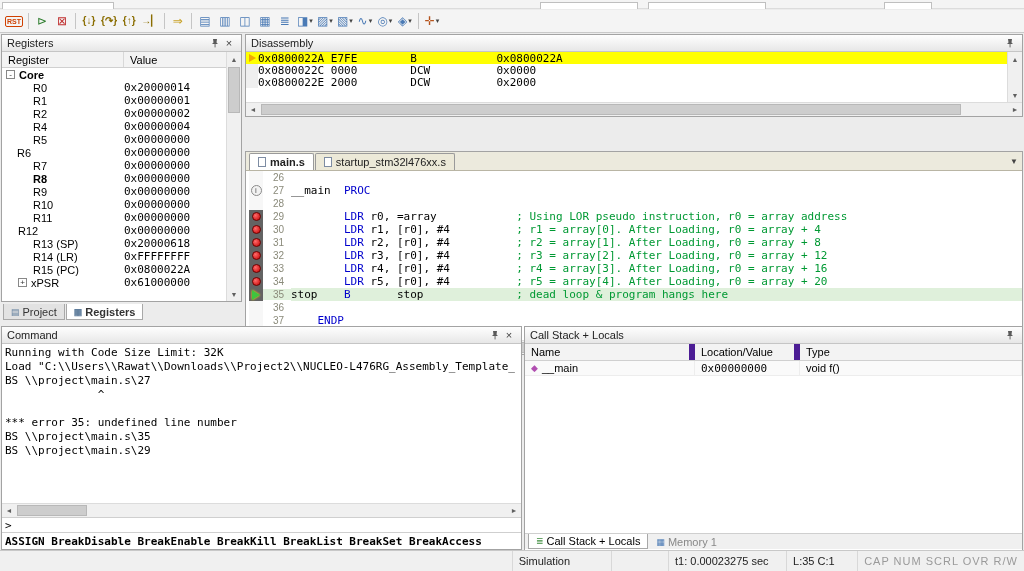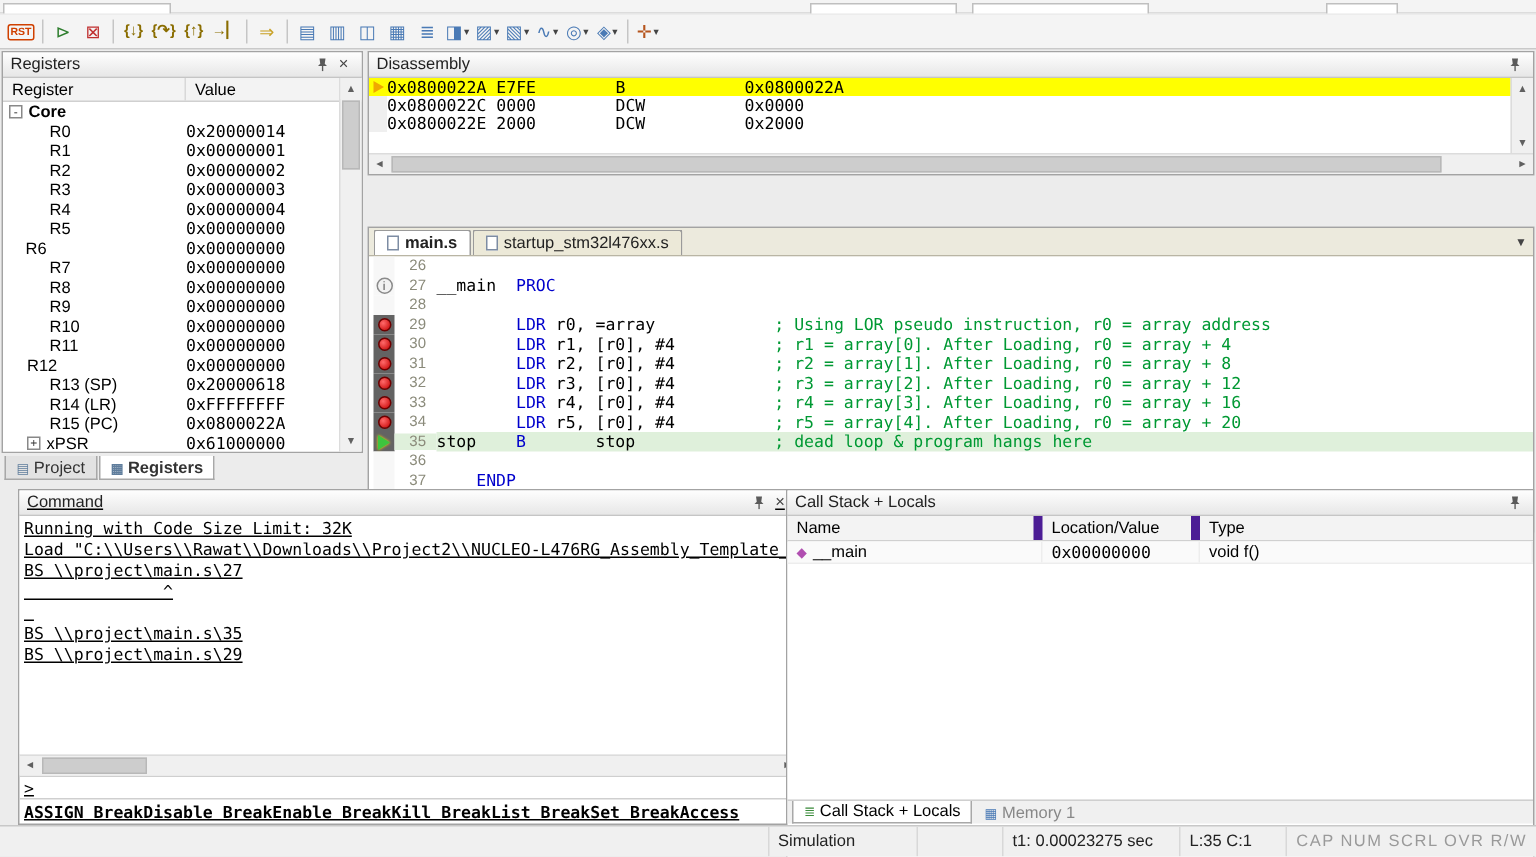--- a/index.html
+++ b/index.html
@@ -93,21 +93,21 @@
   .bp-dot{width:9px;height:9px;border-radius:50%;background:radial-gradient(circle at 35% 35%,#ff6a6a,#c40000);border:1px solid #6d0000;}
   .cur-arrow{width:0;height:0;border-left:8px solid #3ec43e;border-top:5px solid transparent;border-bottom:5px solid transparent;
     filter:drop-shadow(0 0 1px #ffe400);}
   .info-badge{width:11px;height:11px;border-radius:50%;background:#f2f2f2;border:1px solid #8a8a8a;color:#555;
     font-size:8px;line-height:10px;text-align:center;}
   .ed-num{width:28px;flex:0 0 28px;text-align:right;padding-right:7px;color:#8a8a7a;font-size:10px;}
   .ed-code{flex:1;white-space:pre;font-size:11px;height:100%;display:flex;align-items:center;}
   .ed-line.cur .ed-num,.ed-line.cur .ed-code{background:#dff0db;}
 
   
-  #command-panel{left:12px;top:326px;width:521px;height:224px;text-decoration:underline;}
+  #command-panel{left:1px;top:326px;width:521px;height:224px;}
   #cmd-out{height:159px;overflow:hidden;background:#fff;padding:2px 3px;}
   .cmd-line{white-space:pre;font-size:11px;line-height:14px;}
   #cmd-prompt{height:15px;border-top:1px solid #cfcfcf;display:flex;align-items:center;padding-left:3px;font-size:11px;}
   #cmd-assign{height:17px;border-top:1px solid #cfcfcf;display:flex;align-items:center;padding-left:3px;
     font-weight:bold;font-size:11px;white-space:pre;}
 
   
   #callstack-panel{left:524px;top:326px;width:499px;height:260px;}
   .cs-header{height:17px;background:#f3f3f3;border-bottom:1px solid #d0d0d0;display:flex;align-items:center;}
   .cs-h{height:100%;display:flex;align-items:center;padding-left:6px;border-right:6px solid #4c1d95;}
@@ -254,26 +254,20 @@
           <span class="reg-val mono">0x00000001</span>
         </div>
         <div class="reg-row">
           <span class="reg-name" style="padding-left: 31px;">
             <span>R2</span>
           </span>
           <span class="reg-val mono">0x00000002</span>
         </div>
         <div class="reg-row">
           <span class="reg-name" style="padding-left: 31px;">
-            <span>R3</span>
-          </span>
-          <span class="reg-val mono">0x00000003</span>
-        </div>
-        <div class="reg-row">
-          <span class="reg-name" style="padding-left: 31px;">
             <span>R4</span>
           </span>
           <span class="reg-val mono">0x00000004</span>
         </div>
         <div class="reg-row">
           <span class="reg-name" style="padding-left: 31px;">
             <span>R5</span>
           </span>
           <span class="reg-val mono">0x00000000</span>
         </div>
@@ -283,21 +277,21 @@
           </span>
           <span class="reg-val mono">0x00000000</span>
         </div>
         <div class="reg-row">
           <span class="reg-name" style="padding-left: 31px;">
             <span>R7</span>
           </span>
           <span class="reg-val mono">0x00000000</span>
         </div>
         <div class="reg-row">
-          <span class="reg-name" style="padding-left: 31px;">
+          <span class="reg-name" style="padding-left: 31px; font-weight: bold;">
             <span>R8</span>
           </span>
           <span class="reg-val mono">0x00000000</span>
         </div>
         <div class="reg-row">
           <span class="reg-name" style="padding-left: 31px;">
             <span>R9</span>
           </span>
           <span class="reg-val mono">0x00000000</span>
         </div>
@@ -514,20 +508,21 @@
           </svg>
         </span>
       <span class="tbar-btn">×</span>
     </div>
     <div id="cmd-out" class="mono">
         <div class="cmd-line">Running with Code Size Limit: 32K</div>
         <div class="cmd-line">Load "C:\\Users\\Rawat\\Downloads\\Project2\\NUCLEO-L476RG_Assembly_Template_</div>
         <div class="cmd-line">BS \\project\main.s\27</div>
         <div class="cmd-line">              ^</div>
         <div class="cmd-line"> </div>
+        <div class="cmd-line">*** error 35: undefined line number</div>
         <div class="cmd-line">BS \\project\main.s\35</div>
         <div class="cmd-line">BS \\project\main.s\29</div>
       </div>
     <div class="hscroll">
       <span class="hs-btn" style="left:0">◄</span>
       <span class="hs-thumb" style="left:15px;width:70px"></span>
       <span class="hs-btn hs-right">►</span>
     </div>
     <div id="cmd-prompt" class="mono">
       <span>&gt;</span>

